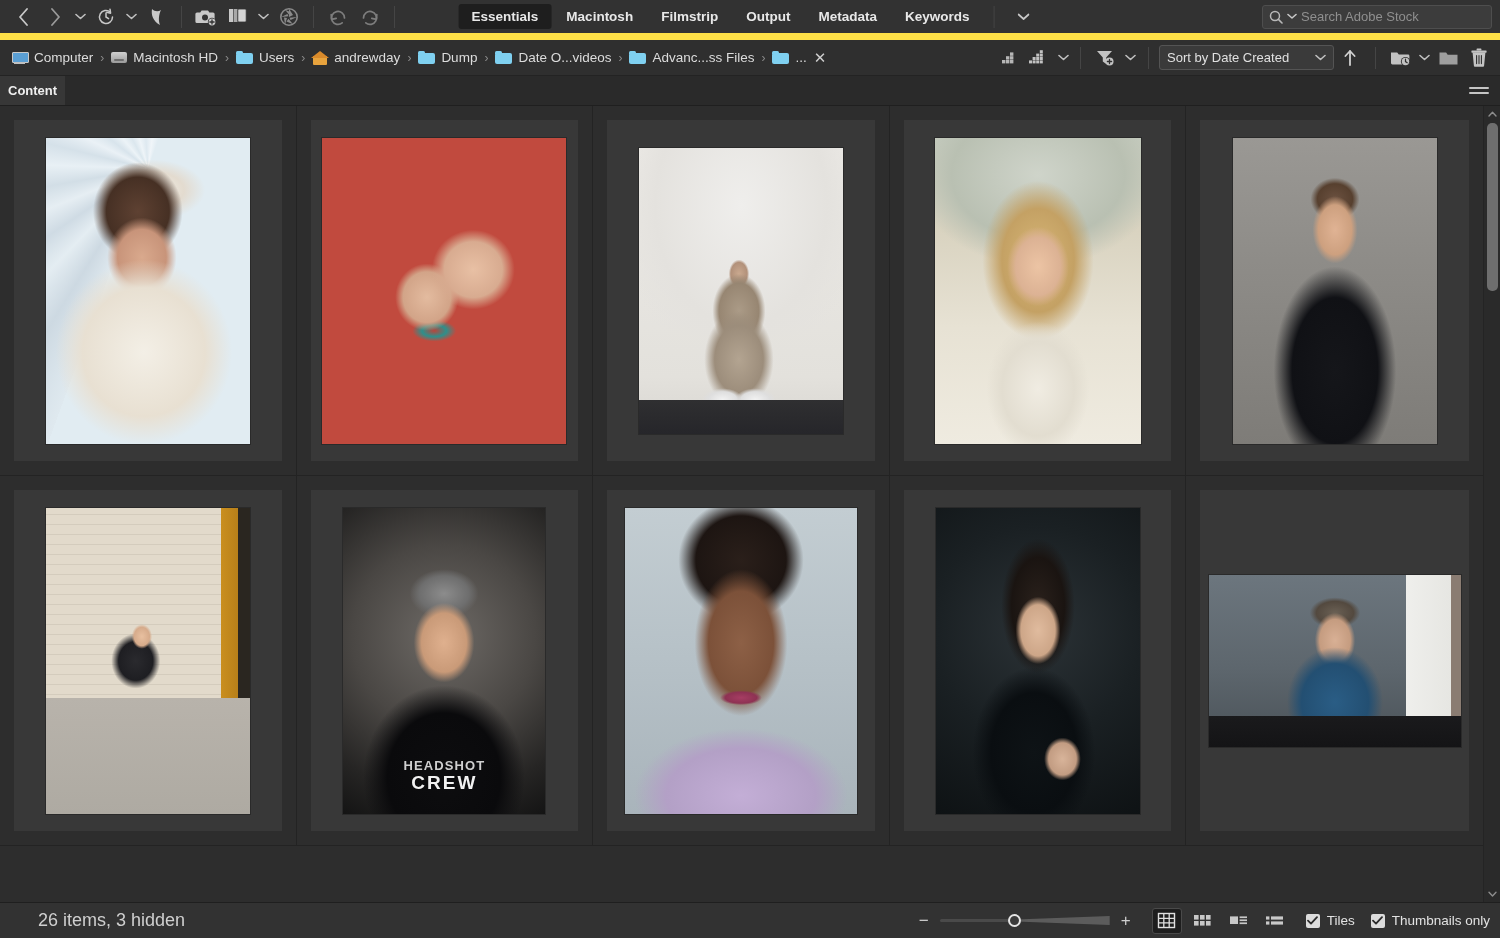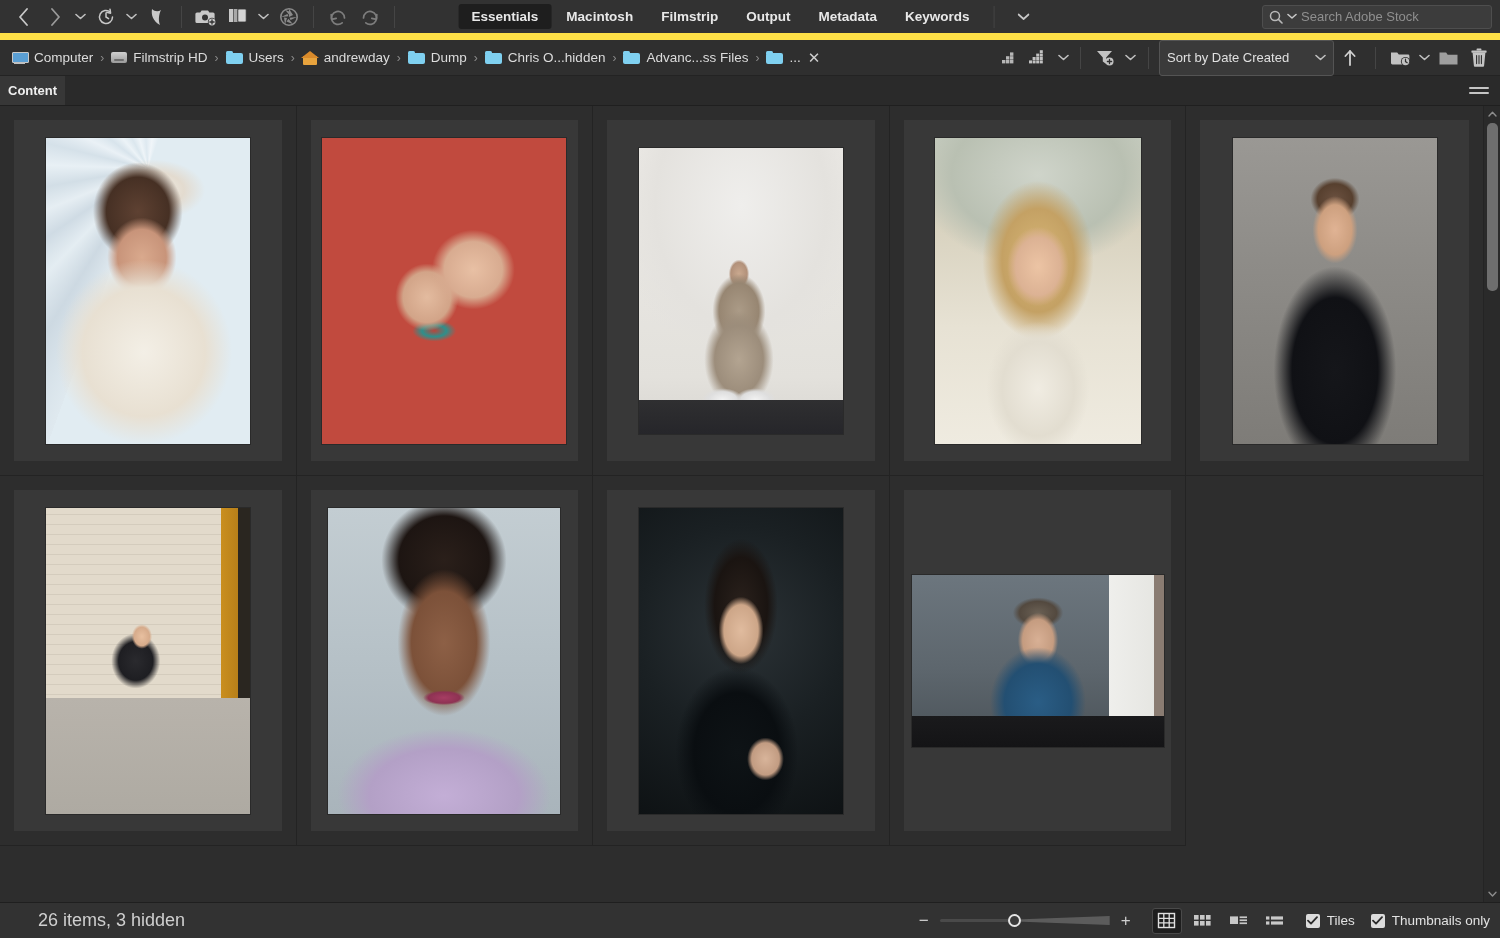--- a/index.html
+++ b/index.html
@@ -94,21 +94,21 @@
     background:linear-gradient(180deg,#cfcfcf,#9a9a9a);border-radius:2px;}
   .hd-ic::after{content:'';position:absolute;left:3px;top:8px;width:10px;height:2px;background:#6e6e6e;border-radius:1px;}
   .home-ic { width:16px;height:14px;position:relative;flex:0 0 16px; }
   .home-ic::before{content:'';position:absolute;left:1px;top:5px;width:14px;height:9px;
     background:#e8a33d;border-radius:0 0 1px 1px;}
   .home-ic::after{content:'';position:absolute;left:-1px;top:0px;width:0;height:0;
     border-left:9px solid transparent;border-right:9px solid transparent;border-bottom:7px solid #d98a2b;}
 
   .path-right { margin-left: auto; display: flex; align-items: center; gap: 1px; }
   .sort-select {
-    height: 36px; min-width: 175px; background: #3a3a3a; border: 1px solid #545454;
+    height: 25px; min-width: 175px; background: #3a3a3a; border: 1px solid #545454;
     border-radius: 3px; display: flex; align-items: center; justify-content: space-between;
     padding: 0 7px; gap: 8px; cursor: default;
   }
   .sort-select span.lbl { font-size: 13px; color: #e0e0e0; white-space: nowrap; }
   .pb-btn { width: 30px; height: 28px; display:flex;align-items:center;justify-content:center;
             color:#c5c5c5; cursor: default; }
 
   
   .panelbar {
     height: 30px; flex: 0 0 30px; background: #2a2a2a; display: flex; align-items: stretch;
@@ -315,21 +315,21 @@
   <div class="pathbar">
 
     <div class="crumb">
       <span class="comp-ic"></span>
       <span class="crumb-label">Computer</span>
     </div>
     <span class="crumb-sep">›</span>
 
     <div class="crumb">
       <span class="hd-ic"></span>
-      <span class="crumb-label">Filmstrip HD</span>
+      <span class="crumb-label">Macintosh HD</span>
     </div>
     <span class="crumb-sep">›</span>
 
     <div class="crumb">
       <span class="folder-ic"></span>
       <span class="crumb-label">Users</span>
     </div>
     <span class="crumb-sep">›</span>
 
     <div class="crumb">
@@ -339,21 +339,21 @@
     <span class="crumb-sep">›</span>
 
     <div class="crumb">
       <span class="folder-ic"></span>
       <span class="crumb-label">Dump</span>
     </div>
     <span class="crumb-sep">›</span>
 
     <div class="crumb">
       <span class="folder-ic"></span>
-      <span class="crumb-label">Chris O...hidden</span>
+      <span class="crumb-label">Date O...videos</span>
     </div>
     <span class="crumb-sep">›</span>
 
     <div class="crumb">
       <span class="folder-ic"></span>
       <span class="crumb-label">Advanc...ss Files</span>
     </div>
     <span class="crumb-sep">›</span>
 
     <div class="crumb">
@@ -528,20 +528,35 @@
             <div class="thumb" style="width:204px;height:306px;background:
                 linear-gradient(180deg, transparent 0%, transparent 62%, #b8b3ab 62%, #aeaaa2 100%),
                 radial-gradient(ellipse 5% 4% at 47% 42%, #e8c0a0 0%, #d6ab8b 75%, transparent 100%),
                 radial-gradient(ellipse 12% 9% at 44% 50%, #2a2a2e 0%, #1e1e22 70%, transparent 100%),
                 linear-gradient(90deg, transparent 0%, transparent 86%, #c98e1e 86%, #b8801a 94%, #2a2620 94%),
                 repeating-linear-gradient(0deg,#e2dacb 0px,#e2dacb 9px,#d4ccbd 9px,#d4ccbd 10px),
                 linear-gradient(180deg,#e6ded0,#d6cec0);"></div>
           </div>
         </div>
 
+        <div class="cell">
+          <div class="thumb-frame">
+            <div class="thumb" style="width:202px;height:306px;position:relative;background:
+                radial-gradient(ellipse 40% 30% at 50% 88%, #0d0d0f 0%, #0a0a0c 70%, transparent 100%),
+                radial-gradient(ellipse 15% 13% at 50% 44%, #dfb08e 0%, #c99a78 74%, transparent 100%),
+                radial-gradient(ellipse 17% 8% at 50% 28%, #8c8c8c 0%, #6e6e6e 72%, transparent 100%),
+                radial-gradient(circle at 50% 42%, #6e6a66 0%, #4a4744 45%, #262524 78%, #141414 100%);">
+              <div style="position:absolute;left:50%;bottom:22px;transform:translateX(-50%);
+                          text-align:center;line-height:1;white-space:nowrap;">
+                <div style="color:#cfcfcf;font-size:13px;font-weight:bold;letter-spacing:1.1px;">HEADSHOT</div>
+                <div style="color:#f2f2f2;font-size:19px;font-weight:bold;letter-spacing:2px;margin-top:1px;">CREW</div>
+              </div>
+            </div>
+          </div>
+        </div>
 
         <div class="cell">
           <div class="thumb-frame">
             <div class="thumb" style="width:232px;height:306px;background:
                 radial-gradient(ellipse 46% 22% at 50% 94%, #c3aed6 0%, #b3a0c6 70%, transparent 100%),
                 radial-gradient(ellipse 9% 2.4% at 50% 62%, #a63d63 0%, #8e3253 75%, transparent 100%),
                 radial-gradient(ellipse 20% 24% at 50% 44%, #8d6046 0%, #7c5139 70%, transparent 100%),
                 radial-gradient(ellipse 27% 20% at 50% 17%, #2a1f1a 0%, #1d1512 72%, transparent 100%),
                 linear-gradient(180deg,#c3cdd2 0%,#b7c2c8 45%,#a9b4bb 100%);"></div>
           </div>

